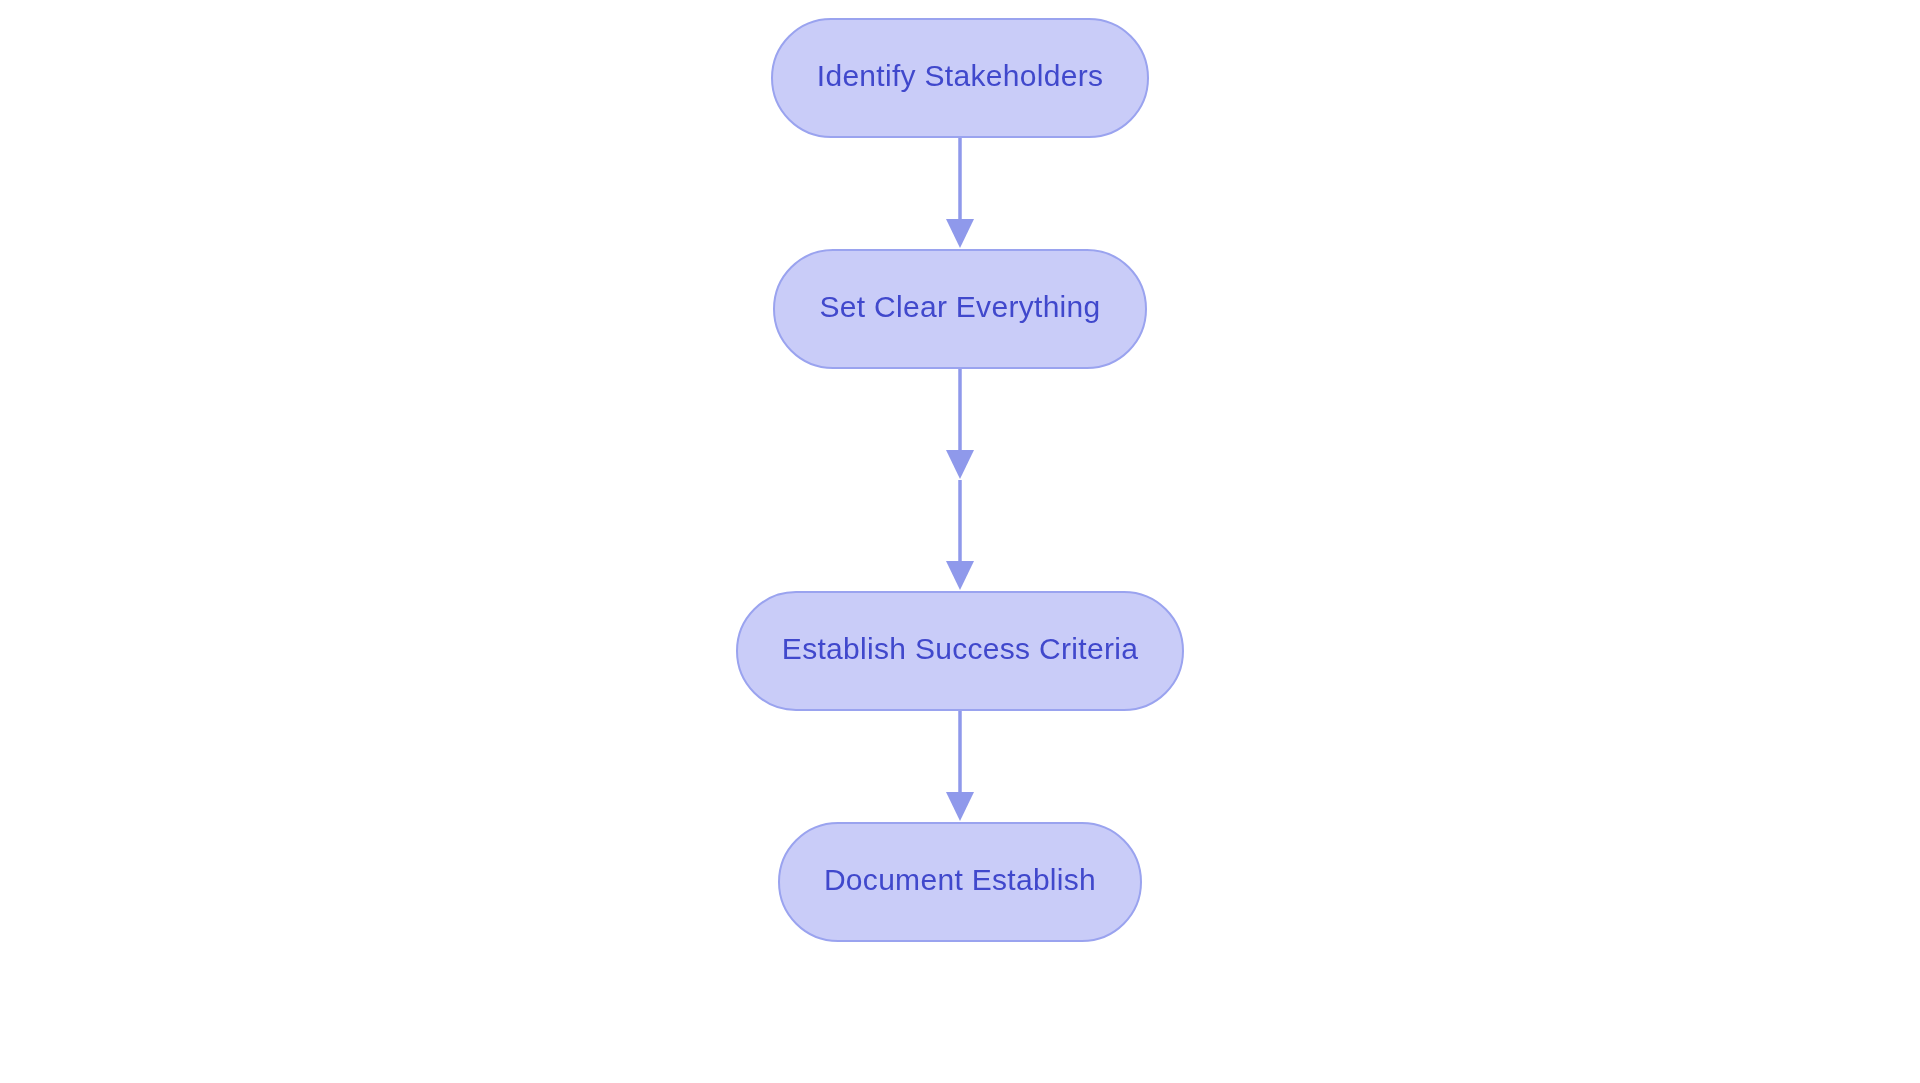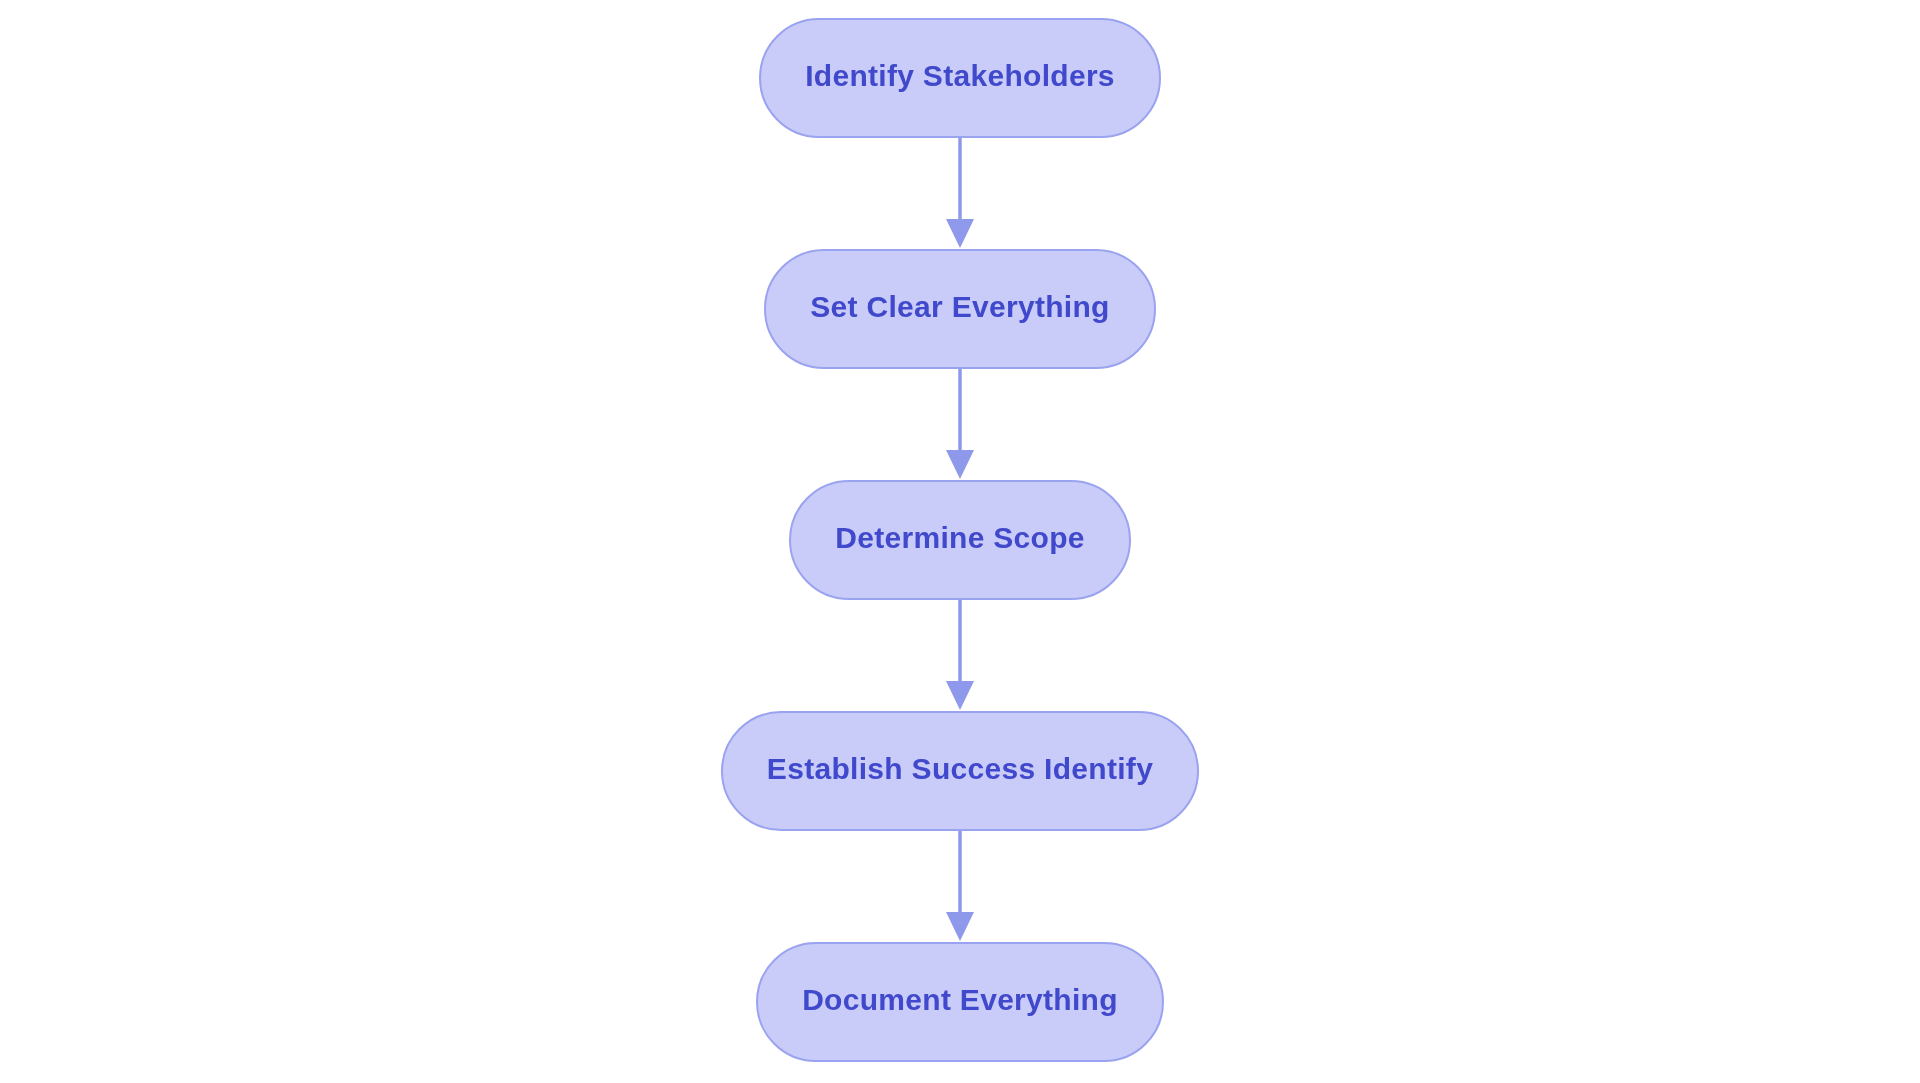--- a/index.html
+++ b/index.html
@@ -33,21 +33,20 @@
     background: var(--node-fill);
     border: 2px solid var(--node-border);
     color: var(--text);
     font-size: 30px;
     letter-spacing: 0.3px;
     display: flex;
     align-items: center;
     justify-content: center;
     padding: 0 44px;
     white-space: nowrap;
-    font-weight: bold;
   }
   .flow-node .label {
     display: inline-block;
     line-height: 1;
     padding-bottom: 4px;
   }
   .edge-arrow {
     width: 32px;
     height: 111px;
     display: block;
@@ -77,35 +76,32 @@
 
   <div class="flow-node">
     <span class="label">Set Clear Everything</span>
   </div>
 
   <svg class="edge-arrow" viewBox="0 0 32 111" aria-hidden="true">
     <line x1="16" y1="0" x2="16" y2="82"></line>
     <polygon points="2,81 30,81 16,110"></polygon>
   </svg>
 
+
+  <svg class="edge-arrow" viewBox="0 0 32 111" aria-hidden="true">
+    <line x1="16" y1="0" x2="16" y2="82"></line>
+    <polygon points="2,81 30,81 16,110"></polygon>
+  </svg>
+
   <div class="flow-node">
-    <span class="label">Determine Scope</span>
+    <span class="label">Establish Success Criteria</span>
   </div>
 
   <svg class="edge-arrow" viewBox="0 0 32 111" aria-hidden="true">
     <line x1="16" y1="0" x2="16" y2="82"></line>
     <polygon points="2,81 30,81 16,110"></polygon>
   </svg>
 
   <div class="flow-node">
-    <span class="label">Establish Success Identify</span>
-  </div>
-
-  <svg class="edge-arrow" viewBox="0 0 32 111" aria-hidden="true">
-    <line x1="16" y1="0" x2="16" y2="82"></line>
-    <polygon points="2,81 30,81 16,110"></polygon>
-  </svg>
-
-  <div class="flow-node">
-    <span class="label">Document Everything</span>
+    <span class="label">Document Establish</span>
   </div>
 
 </div>
 
 </body></html>

